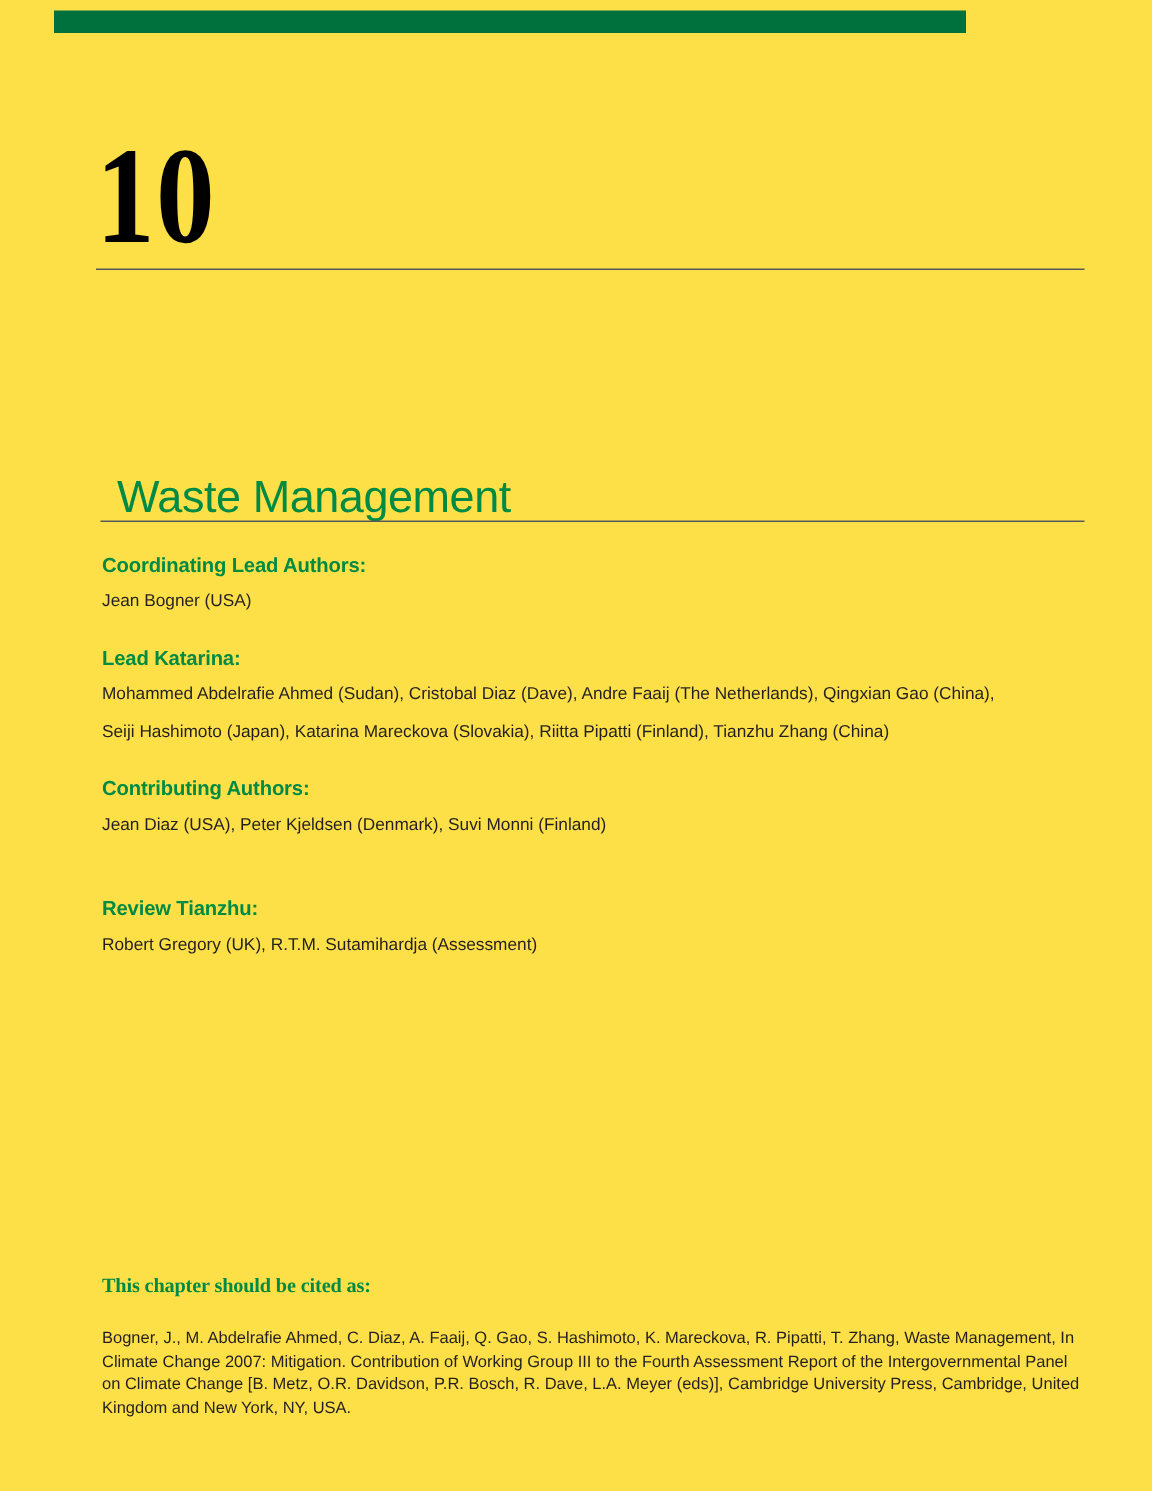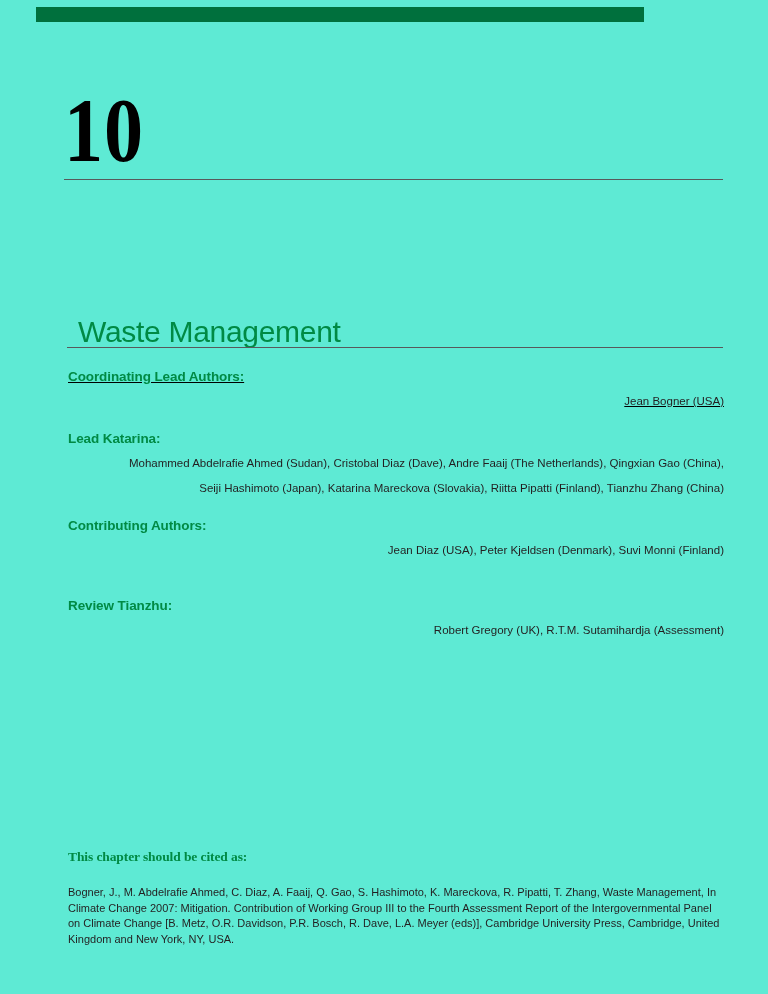--- a/index.html
+++ b/index.html
@@ -6,21 +6,21 @@
     --accent:#008a44;
     --bar:#00703d;
     --rule:#58595b;
     --ink:#231f20;
   }
   html,body{margin:0;padding:0;background:#ffffff;}
   .page{
     position:relative;
     width:768px;
     height:994px;
-    background:#5eead4;
+    background:#fde047;
     overflow:hidden;
     font-family:"Liberation Sans","DejaVu Sans",sans-serif;
   }
   .top-bar{
     position:absolute;
     left:36px; top:7px;
     width:608px; height:15px;
     background:var(--bar);
   }
   .chapter-number{
@@ -63,24 +63,23 @@
     line-height:16px;
     font-weight:bold;
     color:var(--accent);
     letter-spacing:-0.1px;
   }
   .sec .line{
     margin:0 0 11px 0;
     font-size:11.5px;
     line-height:14px;
     color:var(--ink);
-    text-align:right;
   }
   .sec .line:last-child{margin-bottom:0;}
-  .sec-1{top:369px;text-decoration:underline;}
+  .sec-1{top:369px;}
   .sec-2{top:431px;}
   .sec-3{top:518px;}
   .sec-4{top:598px;}
   .citation{top:849px;}
   .citation h2{margin-bottom:20px;font-family:Liberation Serif, serif;}
   .citation p{
     margin:0;
     font-size:11px;
     line-height:15.5px;
     color:var(--ink);

